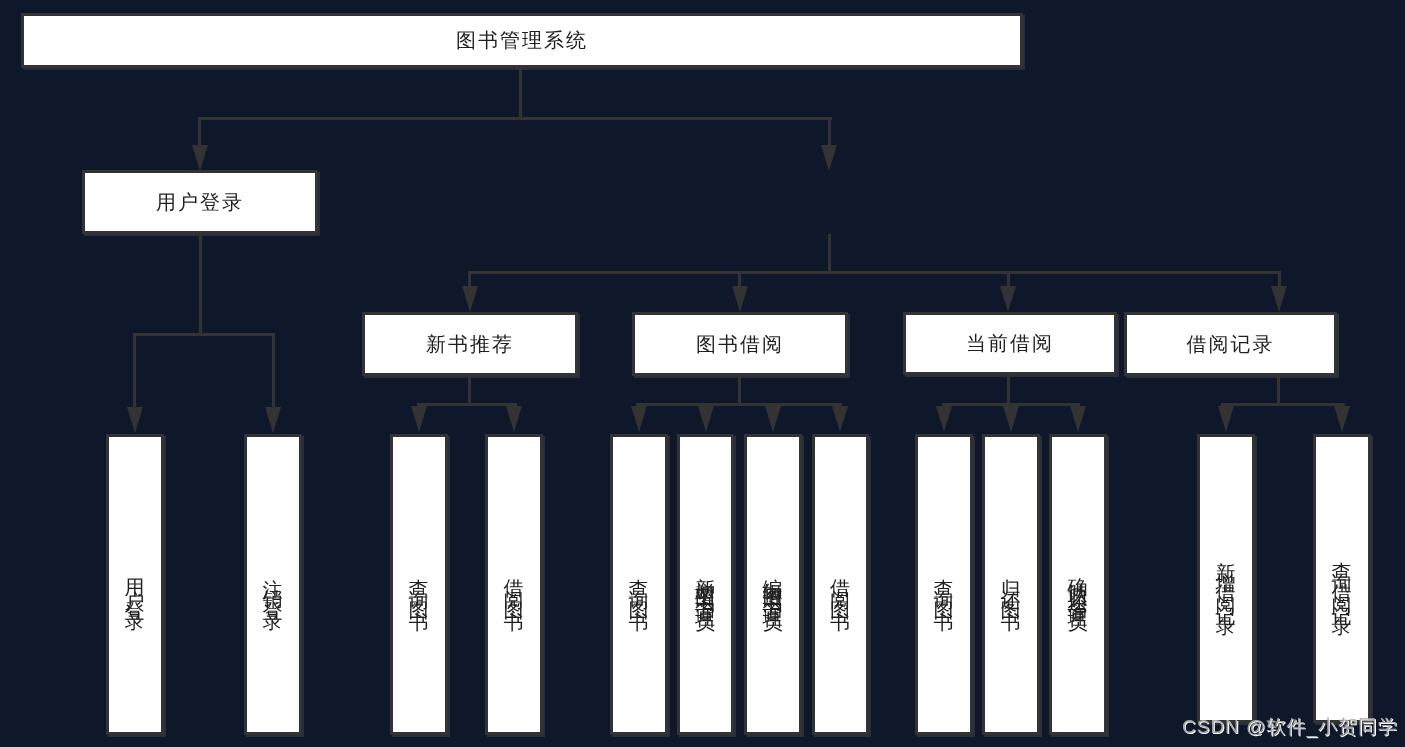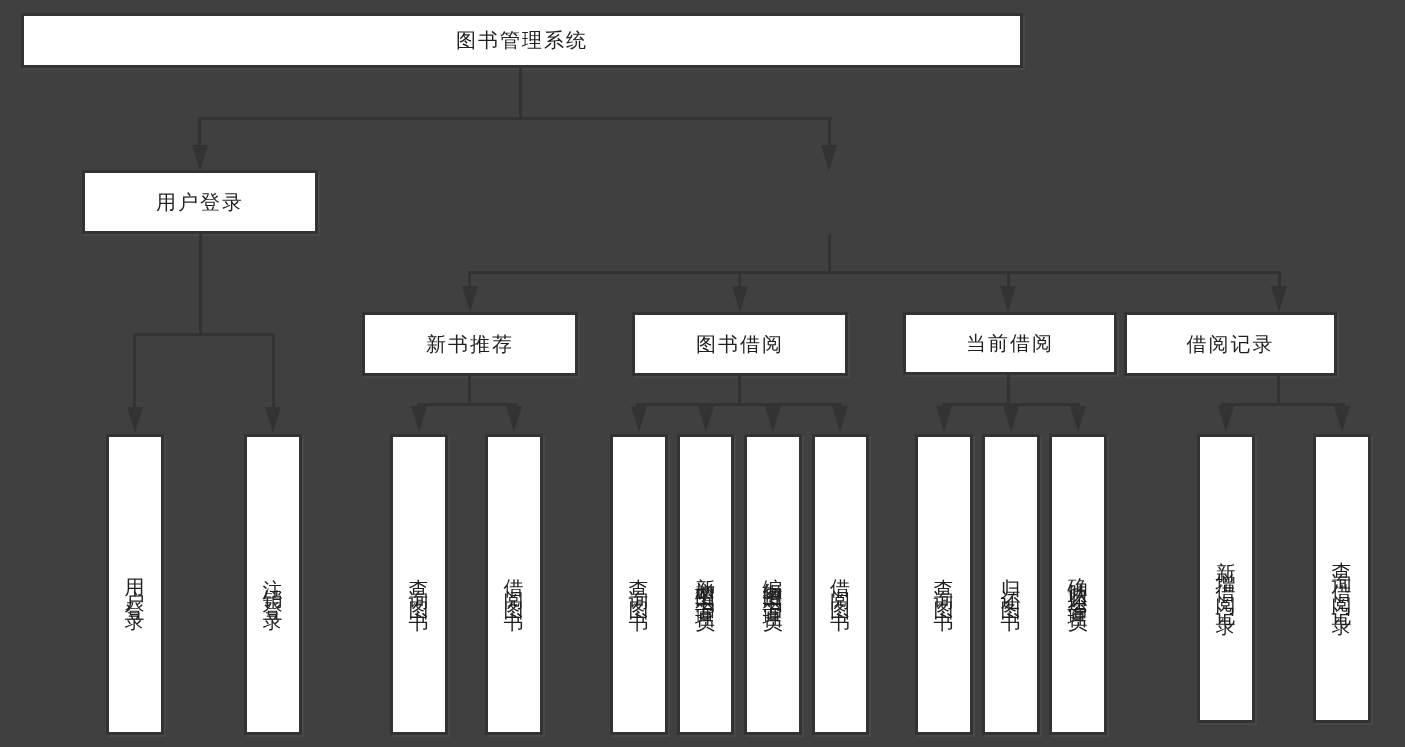--- a/index.html
+++ b/index.html
@@ -1,18 +1,18 @@
 <!DOCTYPE html>
 <html><head>
 <meta charset="utf-8">
 <title>图书管理系统</title>
 <style>
   html,body { margin:0; padding:0; background:#ffffff; }
   #stage {
-    position:relative; width:1405px; height:747px; background:#404040;
+    position:relative; width:1405px; height:747px; background:#0f172a;
     font-family:"Liberation Sans","DejaVu Sans",sans-serif;
     color:#1f1f1f; overflow:hidden;
   }
   
   .hbox {
     position:absolute; box-sizing:border-box;
     border:3px solid #333333; background:#ffffff;
     display:flex; align-items:center; justify-content:center;
     box-shadow:2px 2px 0 rgba(90,90,90,0.35);
   }
@@ -154,14 +154,15 @@
     <span class="vtext">确认归还（管理员）</span>
   </div>
 
   <div class="vbox" style="left:1197px; top:434px; width:58px; height:289px;">
     <span class="vtext">新增借阅记录</span>
   </div>
   <div class="vbox" style="left:1313px; top:434px; width:58px; height:289px;">
     <span class="vtext">查询借阅记录</span>
   </div>
 
+  <div class="watermark">CSDN @软件_小贺同学</div>
 
 </div>
 
 </body></html>

